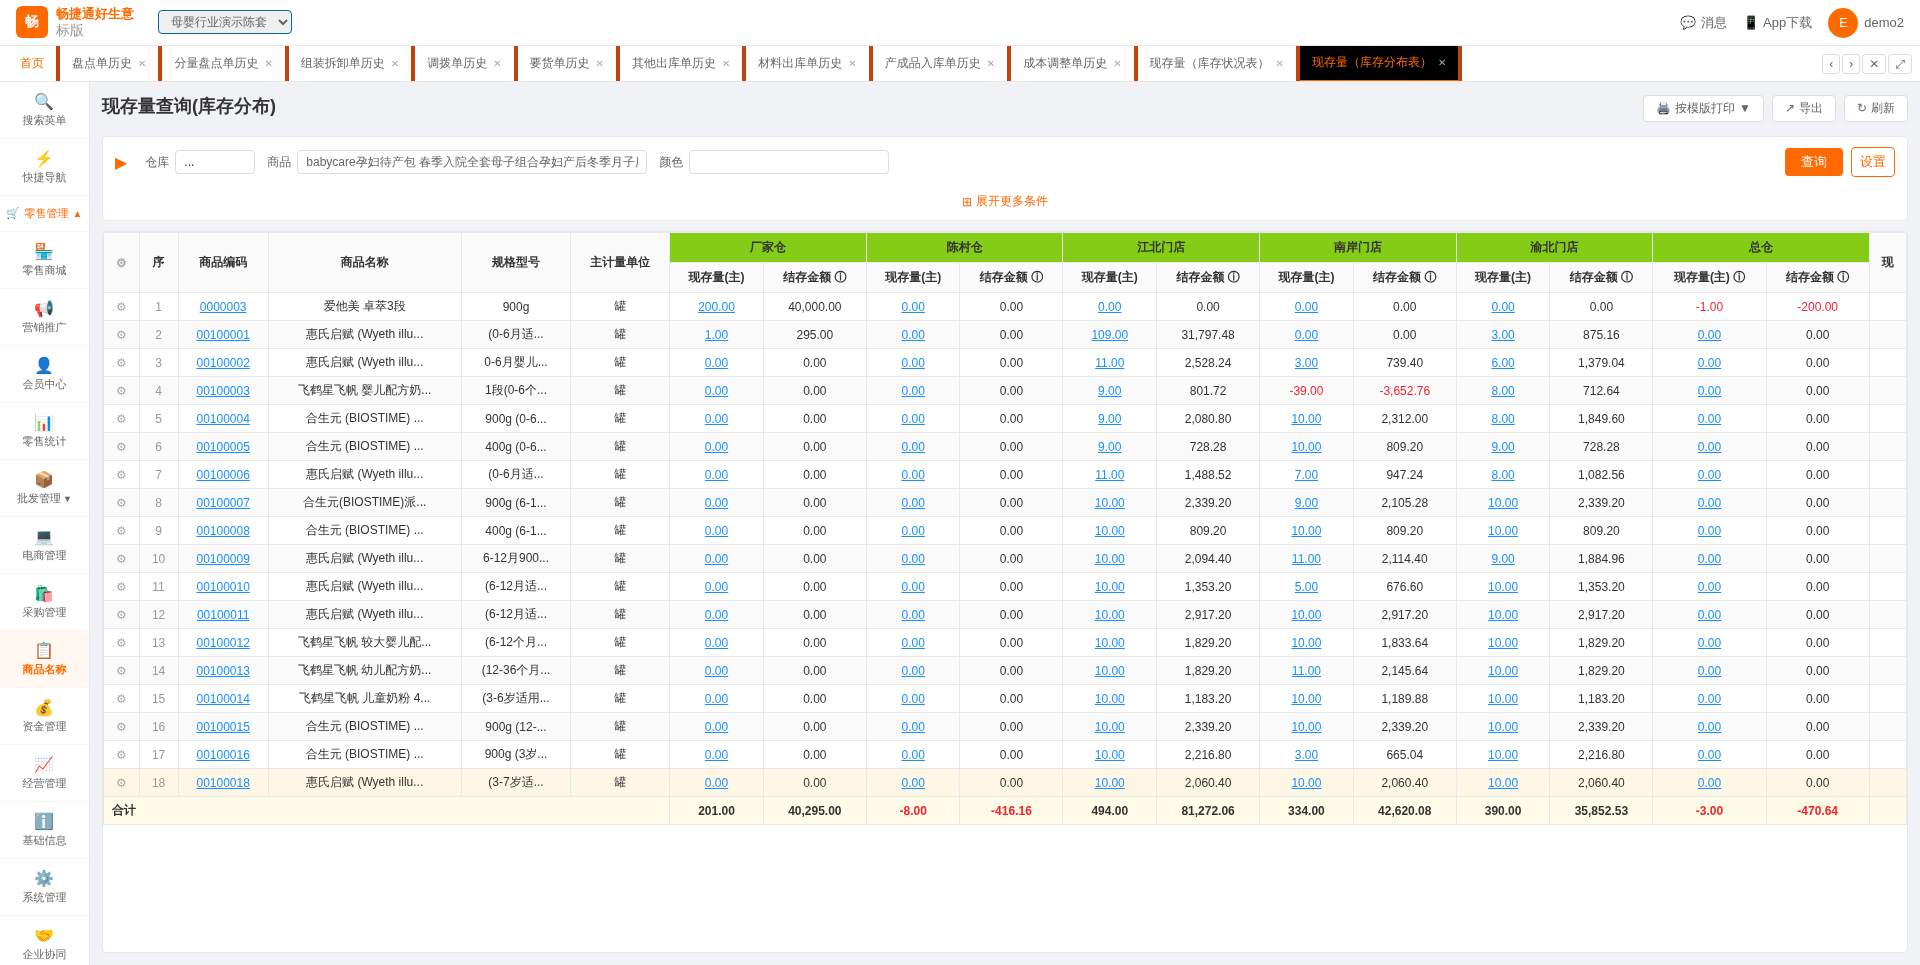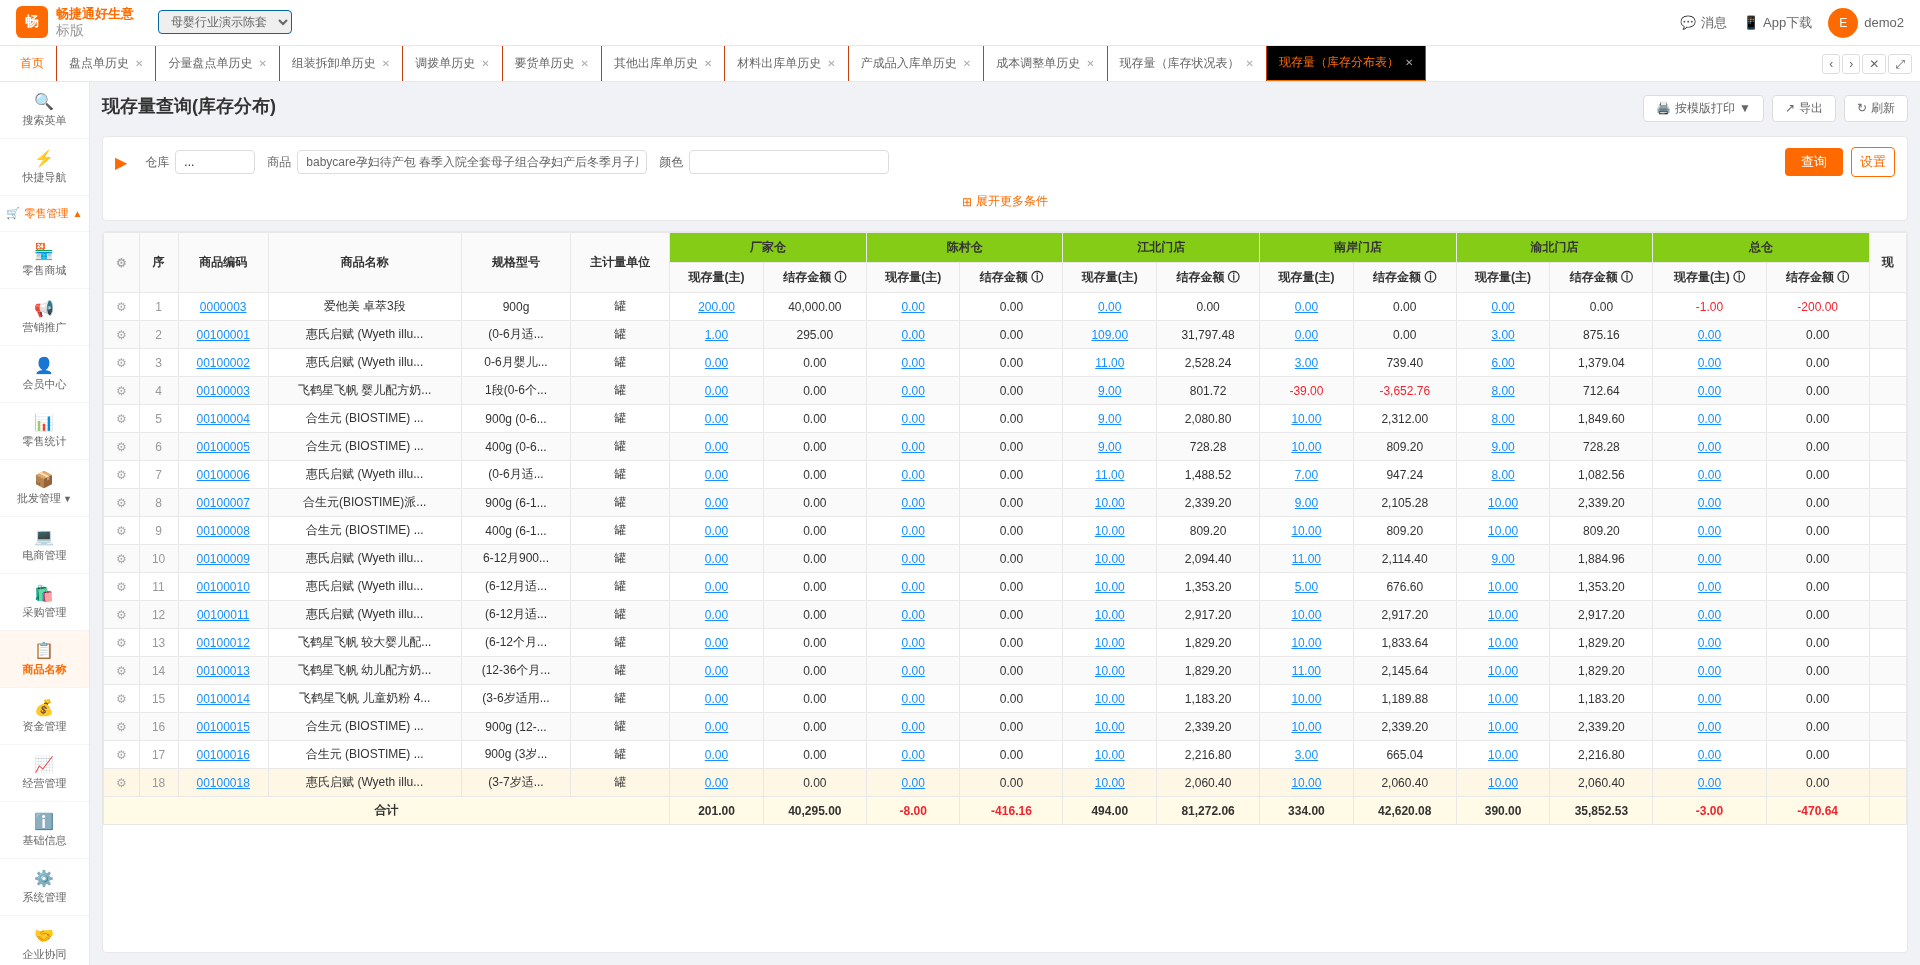--- a/index.html
+++ b/index.html
@@ -8,21 +8,21 @@
     
     .top-bar { background: #fff; height: 46px; display: flex; align-items: center; padding: 0 16px; border-bottom: 1px solid #e8e8e8; justify-content: space-between; }
     .top-bar-left { display: flex; align-items: center; gap: 8px; }
     .logo-icon { width: 32px; height: 32px; background: #ff6a00; border-radius: 6px; display: flex; align-items: center; justify-content: center; color: white; font-size: 14px; font-weight: bold; }
     .top-bar-right { display: flex; align-items: center; gap: 16px; font-size: 13px; color: #666; }
     .top-bar-right span { cursor: pointer; display: flex; align-items: center; gap: 4px; }
     .avatar { width: 30px; height: 30px; border-radius: 50%; background: #ff6a00; display: flex; align-items: center; justify-content: center; color: white; font-size: 12px; }
 
     
     .tabs-bar { background: #fff; height: 36px; display: flex; align-items: center; border-bottom: 1px solid #e8e8e8; overflow: hidden; padding-left: 8px; }
-    .tab-item { height: 36px; display: flex; align-items: center; padding: 0 12px; font-size: 12px; color: #666; cursor: pointer; white-space: nowrap; border-right: 1px solid #c2410c; position: relative; gap: 6px; flex-shrink: 0; }
+    .tab-item { height: 36px; display: flex; align-items: center; padding: 0 12px; font-size: 12px; color: #666; cursor: pointer; white-space: nowrap; border-right: 4px solid #c2410c; position: relative; gap: 6px; flex-shrink: 0; }
     .tab-item.home { color: #ff6a00; font-weight: 500; }
     .tab-item.active { background: #000000; color: #ff6a00; border-bottom: 2px solid #ff6a00; }
     .tab-item .close-x { color: #aaa; font-size: 10px; cursor: pointer; }
     .tabs-nav { display: flex; align-items: center; gap: 2px; margin-left: auto; padding-right: 8px; }
     .tabs-nav button { background: none; border: 1px solid #ddd; cursor: pointer; padding: 2px 6px; border-radius: 3px; font-size: 12px; color: #666; }
 
     
     .main-layout { display: flex; height: calc(965px - 82px); }
     
     
@@ -650,21 +650,21 @@
     <td class="">2,060.40</td>
     <td class="blue-num">10.00</td>
     <td>2,060.40</td>
     <td class="blue-num">0.00</td>
     <td class="">0.00</td>
     <td></td>
   </tr>
           </tbody>
         <tfoot>
           <tr class="footer-row">
-            <td colspan="6" style="text-align:center;font-weight:bold;">合计</td>
+            <td colspan="6" style="text-align:left;font-weight:bold;">合计</td>
             <td>201.00</td>
             <td>40,295.00</td>
             <td class="red-num">-8.00</td>
             <td class="red-num">-416.16</td>
             <td>494.00</td>
             <td>81,272.06</td>
             <td>334.00</td>
             <td>42,620.08</td>
             <td>390.00</td>
             <td>35,852.53</td>

